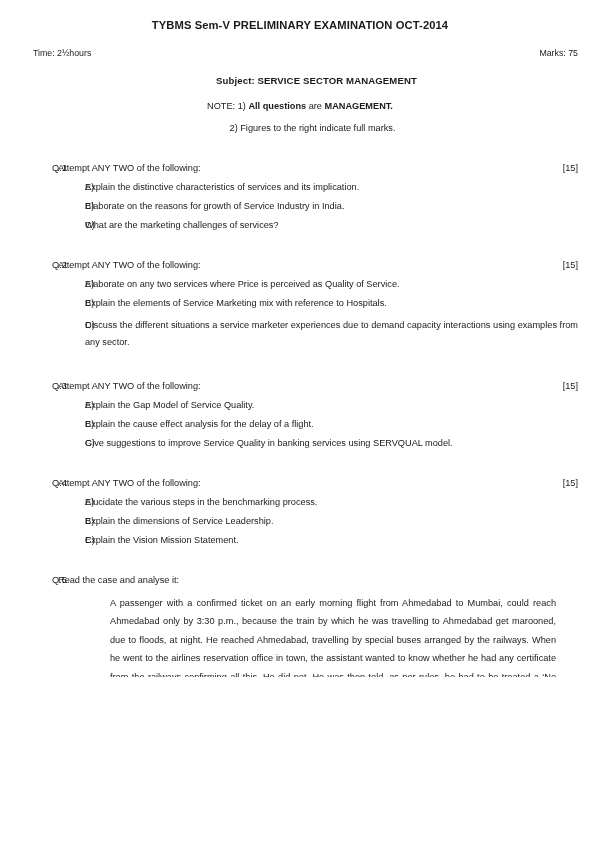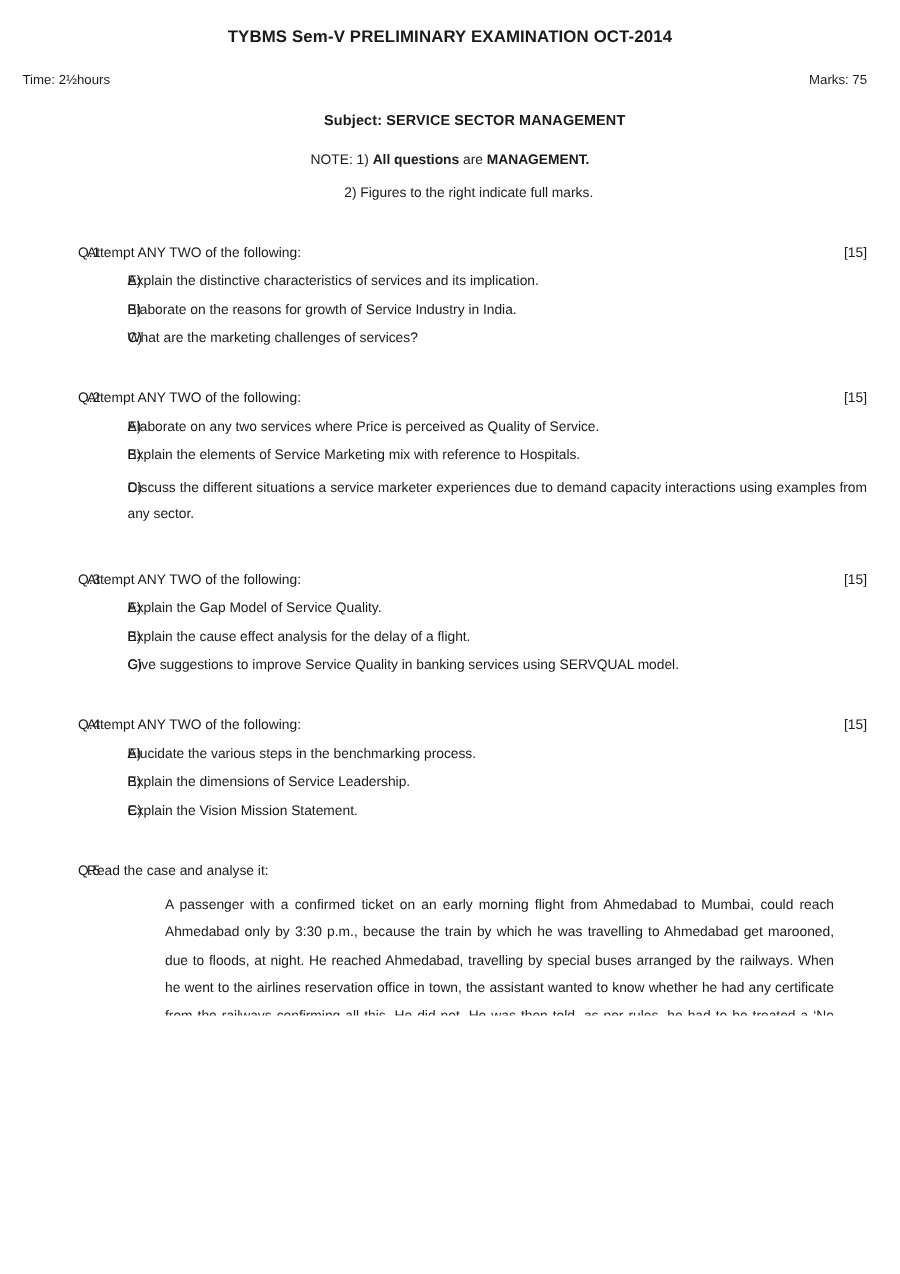--- a/index.html
+++ b/index.html
@@ -31,21 +31,21 @@
     font-weight: bold;
     letter-spacing: 0.1px;
     margin: 0;
     padding-top: 19px;
   }
   .meta-row {
     display: flex;
     justify-content: space-between;
     align-items: baseline;
     font-size: 8.8px;
-    padding: 0 22px 0 15px;
+    padding: 0 22px 0 33px;
     margin-top: 17px;
   }
   .subject-line {
     text-align: center;
     font-size: 9.6px;
     font-weight: bold;
     margin-top: 17px;
     letter-spacing: 0.1px;
     padding-left: 33px;
   }

